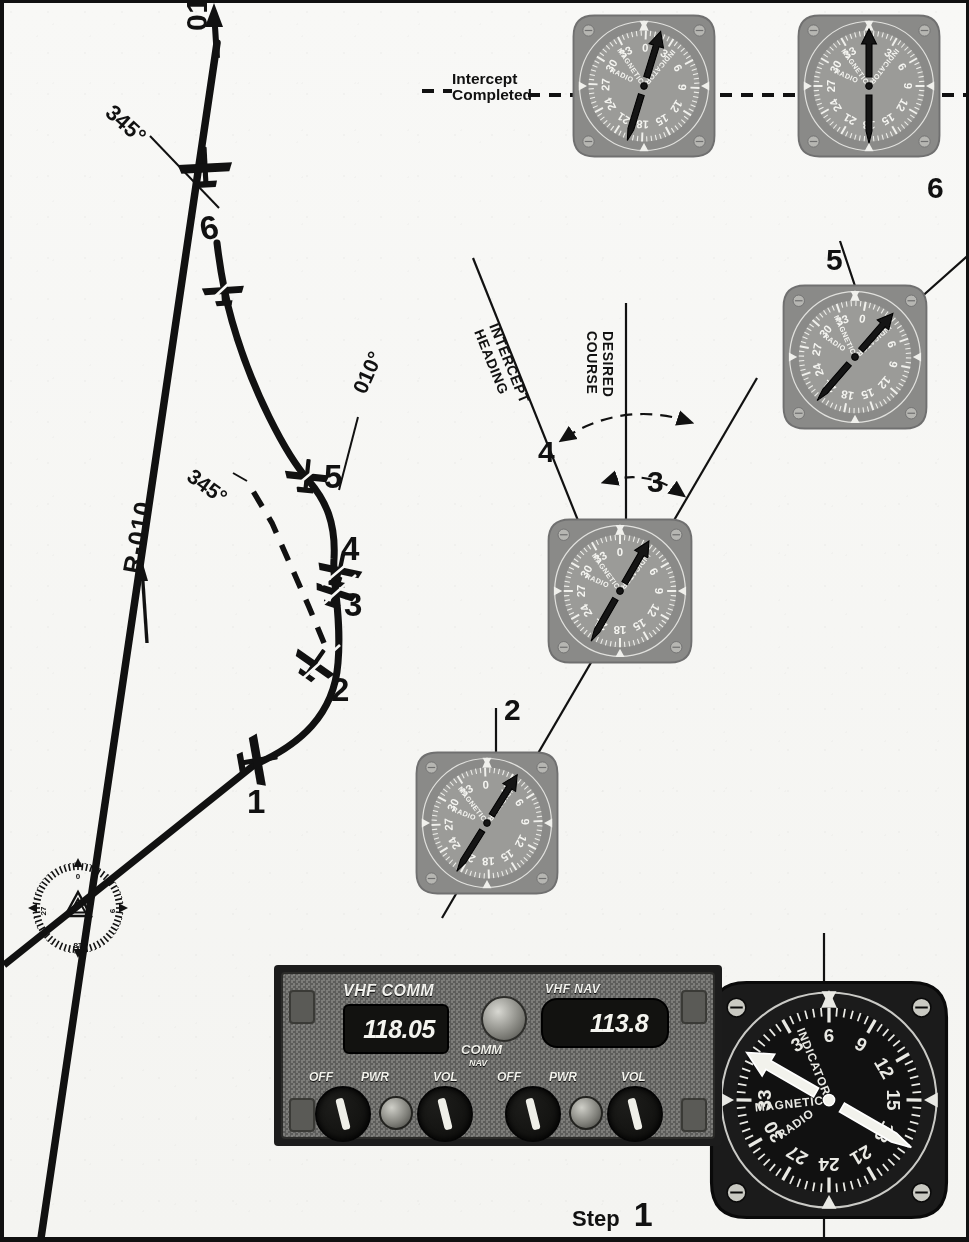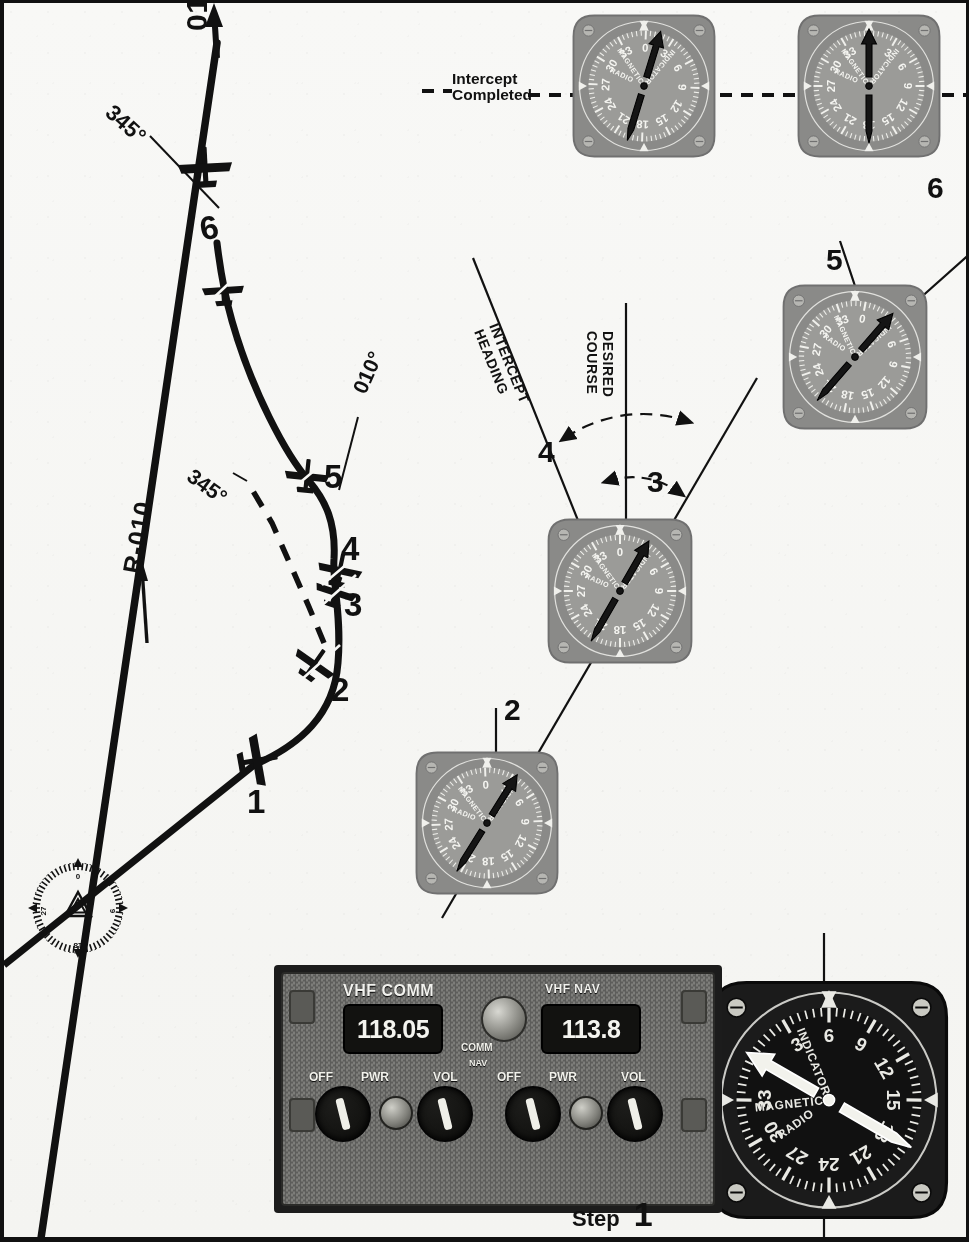--- a/index.html
+++ b/index.html
@@ -941,53 +941,53 @@
             <text x="120.3" y="77.0" text-anchor="middle" font-size="9.5" font-weight="bold" fill="#e9e9e4" letter-spacing=".6" font-family="&quot;Liberation Sans&quot;, sans-serif" transform="rotate(128 120.3 74.0)">INDICATOR</text>
           </g>
           <g transform="rotate(-60 100 100)">
             <path d="M 100 24 L 110 44 L 104 44 L 104 88 L 96 88 L 96 44 L 90 44 Z" fill="#f2f2ec" stroke="#ffffff" stroke-width="1.4"></path>
             <path d="M 96 112 L 96 160 L 100 176 L 104 160 L 104 112 Z" fill="#f2f2ec" stroke="#ffffff" stroke-width="1.4"></path>
           </g>
           <circle cx="100" cy="100" r="4.5" fill="#f2f2ec" stroke="#ffffff" stroke-width="1.2"></circle>
         </svg></div>
     </div>
 
-  <div style="position:absolute;left:270px;top:962px;width:448px;height:248px;
-              background:#1c1c1c;border-radius:4px;padding:7px;box-sizing:border-box;">
+  <div style="position:absolute;left:270px;top:962px;width:448px;height:181px;
+              background:#1c1c1c;border-radius:4px;padding:7px;box-sizing:border-box;font-style:italic;">
     <div style="position:relative;width:100%;height:100%;border-radius:4px;
                 background:
                   repeating-conic-gradient(#5d5d5b 0% 25%, #7d7d7a 0% 50%) 0/5px 5px,
                   linear-gradient(140deg,#6e6e6c,#55554f);
                 border:2px solid #2a2a28;box-sizing:border-box;">
 
       <div style="position:absolute;left:6px;top:16px;width:22px;height:30px;border:2px solid #3a3a36;border-radius:4px;background:#5a5a56;"></div>
       <div style="position:absolute;left:6px;top:124px;width:22px;height:30px;border:2px solid #3a3a36;border-radius:4px;background:#5a5a56;"></div>
       <div style="position:absolute;right:6px;top:16px;width:22px;height:30px;border:2px solid #3a3a36;border-radius:4px;background:#5a5a56;"></div>
       <div style="position:absolute;right:6px;top:124px;width:22px;height:30px;border:2px solid #3a3a36;border-radius:4px;background:#5a5a56;"></div>
 
       <div style="position:absolute;left:60px;top:8px;font-size:16px;font-weight:bold;color:#f2f2ee;
                   text-shadow:0 1px 1px #000;letter-spacing:.5px;">VHF COMM</div>
 
       <div style="position:absolute;left:262px;top:8px;font-size:12px;font-weight:bold;color:#f2f2ee;
                   text-shadow:0 1px 1px #000;letter-spacing:.5px;">VHF NAV</div>
 
       <div style="position:absolute;left:60px;top:30px;width:96px;height:46px;background:#121210;
-                  border:2px solid #000;border-radius:6px;display:flex;align-items:center;justify-content:center;">
+                  border:2px solid #000;border-radius:6px;display:flex;align-items:center;justify-content:center;padding-left:6px;">
         <span style="color:#f4f4ef;font-size:25px;font-weight:bold;letter-spacing:-.5px;">118.05</span>
       </div>
 
-      <div style="position:absolute;left:258px;top:30px;width:96px;height:46px;background:#121210;
-                  border:2px solid #000;border-radius:6px;display:flex;align-items:center;justify-content:center;">
+      <div style="position:absolute;left:258px;top:24px;width:96px;height:46px;background:#121210;
+                  border:2px solid #000;border-radius:16px;display:flex;align-items:center;justify-content:center;padding-left:28px;">
         <span style="color:#f4f4ef;font-size:25px;font-weight:bold;letter-spacing:-.5px;">113.8</span>
       </div>
 
       <div style="position:absolute;left:198px;top:22px;width:42px;height:42px;border-radius:50%;
                   background:radial-gradient(circle at 36% 32%,#d8d8d2,#8a8a84 55%,#4a4a46);
                   border:2px solid #2d2d2a;"></div>
-      <div style="position:absolute;left:178px;top:68px;font-size:10px;font-weight:bold;color:#f0f0ea;text-shadow:0 1px 1px #000;">COMM</div>
+      <div style="position:absolute;left:178px;top:68px;font-size:13px;font-weight:bold;color:#f0f0ea;text-shadow:0 1px 1px #000;">COMM</div>
       <div style="position:absolute;left:186px;top:84px;font-size:9px;font-weight:bold;color:#f0f0ea;text-shadow:0 1px 1px #000;text-align:center;">NAV</div>
 
       <div style="position:absolute;left:26px;top:96px;font-size:12px;font-weight:bold;color:#f2f2ec;text-shadow:0 1px 1px #000;">OFF</div>
       <div style="position:absolute;left:78px;top:96px;font-size:12px;font-weight:bold;color:#f2f2ec;text-shadow:0 1px 1px #000;">PWR</div>
       <div style="position:absolute;left:150px;top:96px;font-size:12px;font-weight:bold;color:#f2f2ec;text-shadow:0 1px 1px #000;">VOL</div>
       <div style="position:absolute;left:214px;top:96px;font-size:12px;font-weight:bold;color:#f2f2ec;text-shadow:0 1px 1px #000;">OFF</div>
       <div style="position:absolute;left:266px;top:96px;font-size:12px;font-weight:bold;color:#f2f2ec;text-shadow:0 1px 1px #000;">PWR</div>
       <div style="position:absolute;left:338px;top:96px;font-size:12px;font-weight:bold;color:#f2f2ec;text-shadow:0 1px 1px #000;">VOL</div>
 
       <div class="bigknob" style="position:absolute;left:32px;top:112px;"></div>

